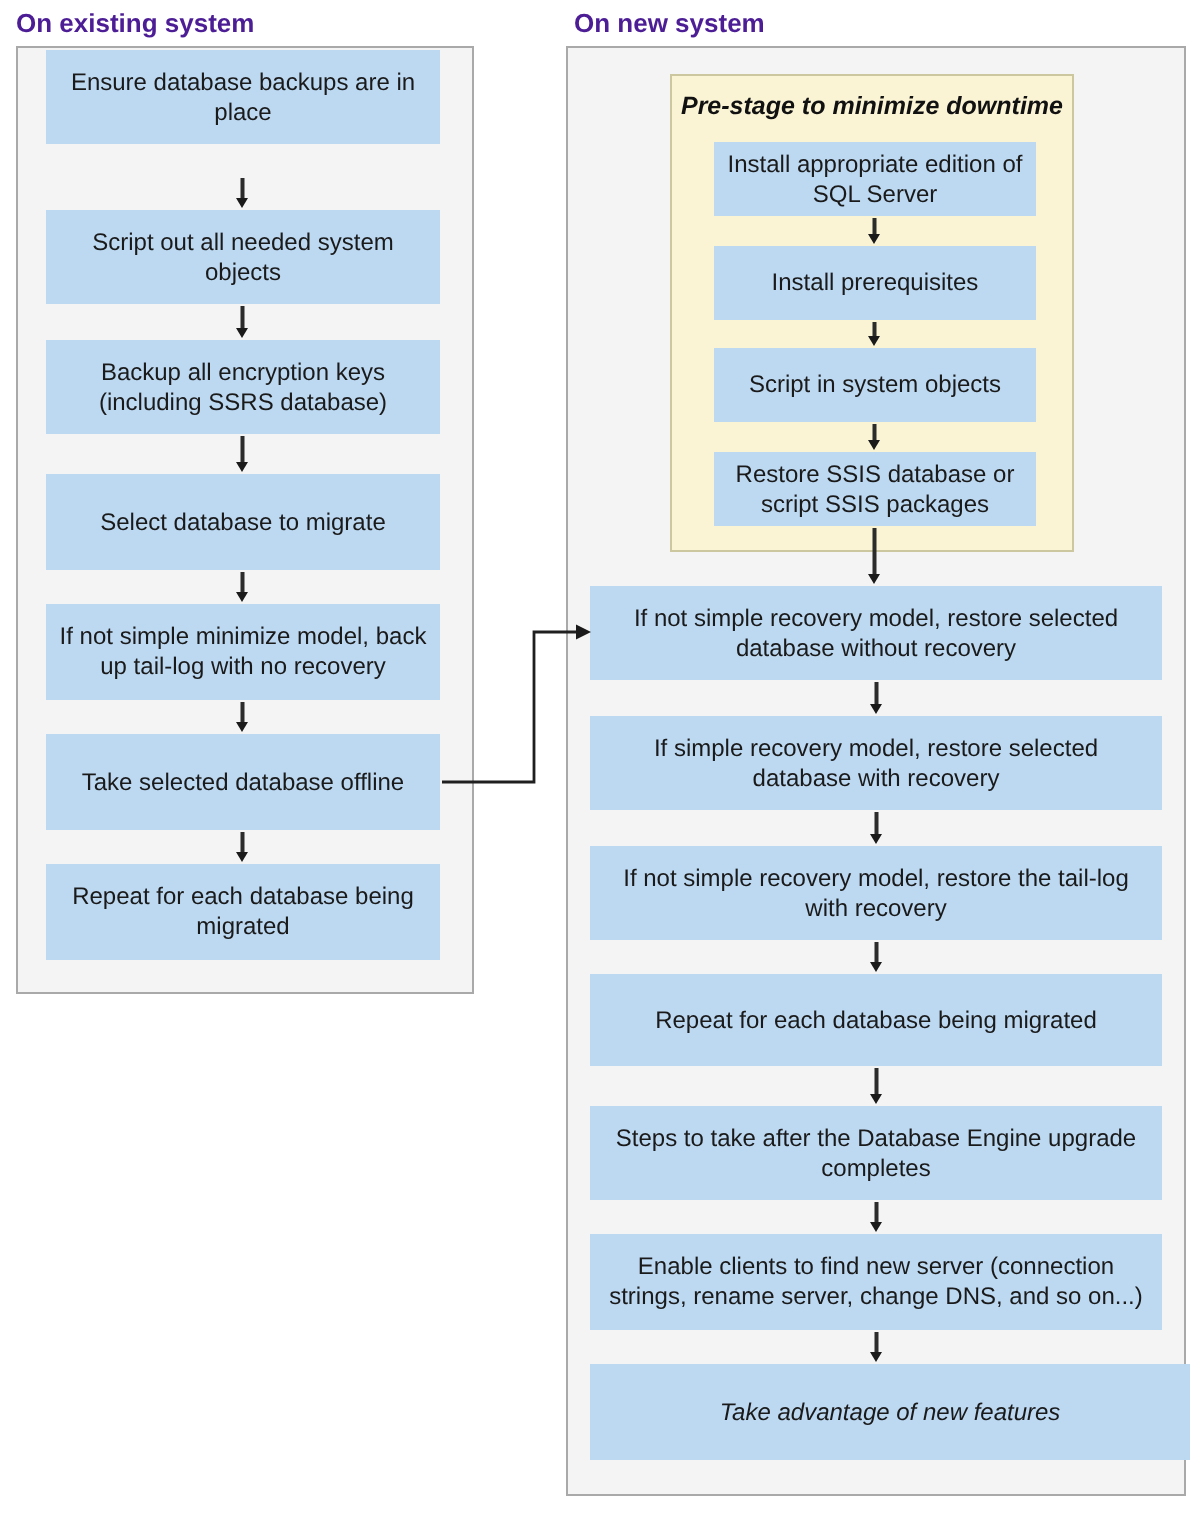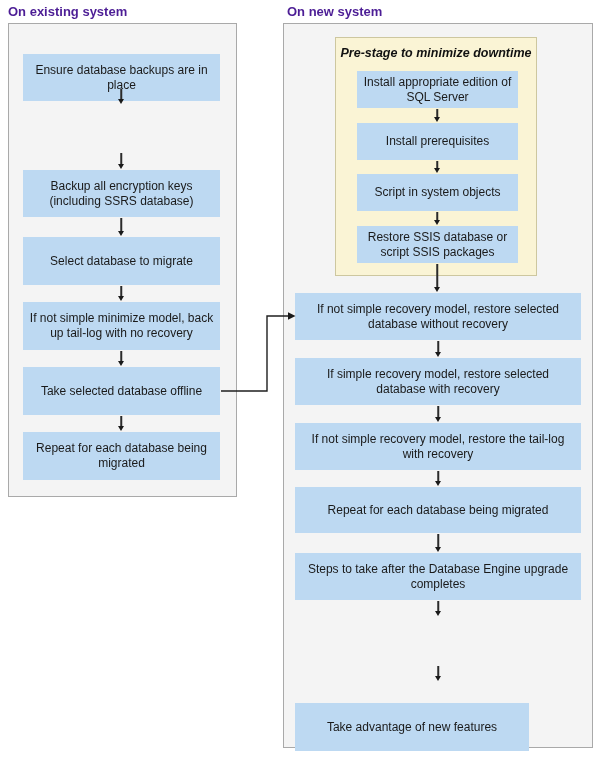--- a/index.html
+++ b/index.html
@@ -49,21 +49,22 @@
   <div class="col-header" style="left:287px;top:4px;">On new system</div>
 
   <div class="panel" style="left:8px;top:23px;width:229px;height:474px;"></div>
 
   <div class="panel" style="left:283px;top:23px;width:310px;height:725px;"></div>
 
   <div class="prestage" style="left:335px;top:37px;width:202px;height:239px;">
     <div class="prestage-title">Pre-stage to minimize downtime</div>
   </div>
 
-  <div class="step" style="left:23px;top:54px;width:197px;height:47px;">Ensure database backups are in place</div>
+  <div class="step" style="left:23px;top:25px;width:197px;height:47px;">Ensure database backups are in place</div>
+  <div class="step" style="left:23px;top:105px;width:197px;height:47px;">Script out all needed system objects</div>
   <div class="step" style="left:23px;top:170px;width:197px;height:47px;">Backup all encryption keys (including SSRS database)</div>
   <div class="step" style="left:23px;top:237px;width:197px;height:48px;">Select database to migrate</div>
   <div class="step" style="left:23px;top:302px;width:197px;height:48px;">If not simple minimize model, back up tail-log with no recovery</div>
   <div class="step" style="left:23px;top:367px;width:197px;height:48px;">Take selected database offline</div>
   <div class="step" style="left:23px;top:432px;width:197px;height:48px;">Repeat for each database being migrated</div>
 
   <div class="v-arrow" style="left:116px;top:89px;height:15px;"></div>
   <div class="v-arrow" style="left:116px;top:153px;height:16px;"></div>
   <div class="v-arrow" style="left:116px;top:218px;height:18px;"></div>
   <div class="v-arrow" style="left:116px;top:286px;height:15px;"></div>
@@ -79,21 +80,22 @@
   <div class="v-arrow" style="left:432px;top:161px;height:12px;"></div>
   <div class="v-arrow" style="left:432px;top:212px;height:13px;"></div>
 
   <div class="v-arrow" style="left:432px;top:264px;height:28px;"></div>
 
   <div class="step" style="left:295px;top:293px;width:286px;height:47px;">If not simple recovery model, restore selected database without recovery</div>
   <div class="step" style="left:295px;top:358px;width:286px;height:47px;">If simple recovery model, restore selected database with recovery</div>
   <div class="step" style="left:295px;top:423px;width:286px;height:47px;">If not simple recovery model, restore the tail-log with recovery</div>
   <div class="step" style="left:295px;top:487px;width:286px;height:46px;">Repeat for each database being migrated</div>
   <div class="step" style="left:295px;top:553px;width:286px;height:47px;">Steps to take after the Database Engine upgrade completes</div>
-  <div class="step" style="left:295px;top:703px;width:234px;height:48px;">Take advantage of new features</div>
+  <div class="step" style="left:295px;top:617px;width:286px;height:48px;">Enable clients to find new server (connection strings, rename server, change DNS, and so on...)</div>
+  <div class="step" style="left:295px;top:682px;width:300px;height:48px;font-style:italic;">Take advantage of new features</div>
 
   <div class="v-arrow" style="left:433px;top:341px;height:16px;"></div>
   <div class="v-arrow" style="left:433px;top:406px;height:16px;"></div>
   <div class="v-arrow" style="left:433px;top:471px;height:15px;"></div>
   <div class="v-arrow" style="left:433px;top:534px;height:18px;"></div>
   <div class="v-arrow" style="left:433px;top:601px;height:15px;"></div>
   <div class="v-arrow" style="left:433px;top:666px;height:15px;"></div>
 
   <svg id="connector-svg" width="600" height="759">
     <polyline points="221,391 267,391 267,316 288,316" fill="none" stroke="#1f1f1f" stroke-width="1.4"></polyline>

